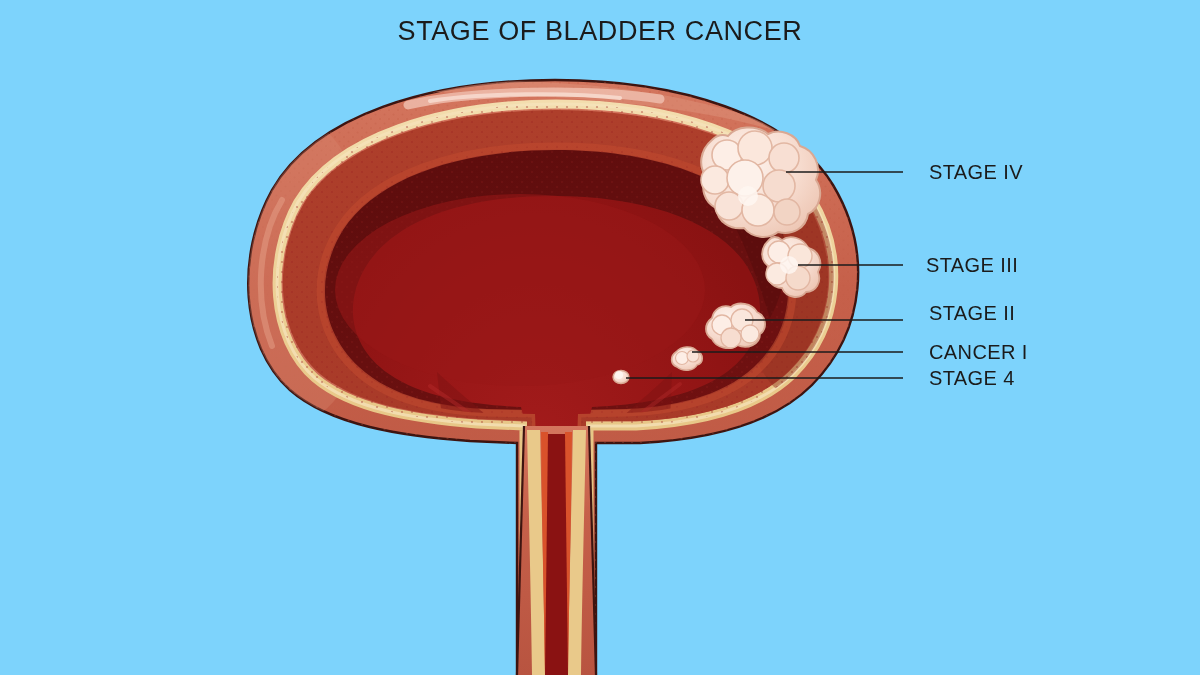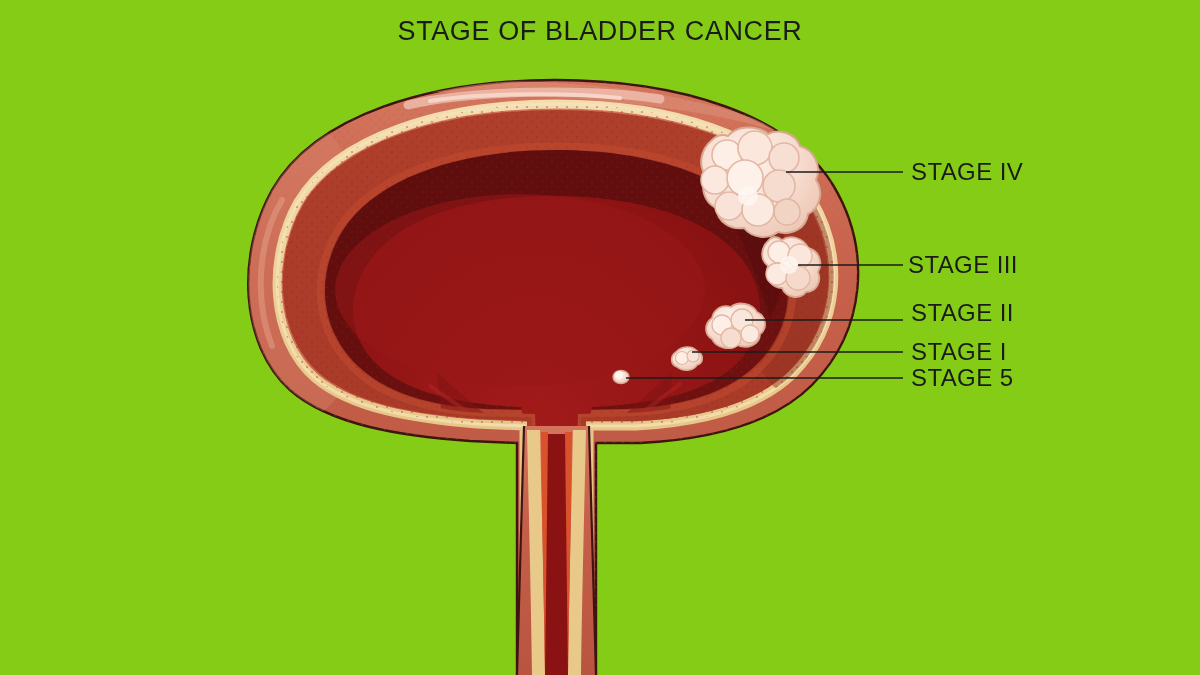--- a/index.html
+++ b/index.html
@@ -8,21 +8,21 @@
     padding: 0;
     background: #ffffff;
   }
   body {
     font-family: "Liberation Sans", sans-serif;
   }
   #canvas {
     position: relative;
     width: 1200px;
     height: 675px;
-    background: #84cc16;
+    background: #7dd3fc;
     overflow: hidden;
   }
   #diagram-svg {
     position: absolute;
     left: 0;
     top: 0;
     width: 1200px;
     height: 675px;
     display: block;
   }
@@ -35,26 +35,27 @@
     font-family: "Liberation Sans", sans-serif;
     font-size: 27px;
     font-weight: 400;
     letter-spacing: 0.6px;
     color: #1b1b1b;
     white-space: nowrap;
   }
   .stage-label {
     position: absolute;
     font-family: "Liberation Sans", sans-serif;
-    font-size: 24px;
+    font-size: 20px;
     font-weight: 400;
     letter-spacing: 0.4px;
     color: #1b1b1b;
     white-space: nowrap;
     transform: translateY(-50%);
+    margin-left: 18px;
   }
 </style>
 </head>
 <body>
 
 <div id="canvas">
 
   <svg id="diagram-svg" viewBox="0 0 1200 675" xmlns="http://www.w3.org/2000/svg">
     <defs>
       <linearGradient id="gradOuter" x1="0" y1="0" x2="0" y2="1">
@@ -343,17 +344,17 @@
         <line x1="626" y1="378" x2="903" y2="378" stroke="#1b1b1b" stroke-width="1.6"></line>
       </g>
   </svg>
 
   <div class="diagram-title">STAGE OF BLADDER CANCER</div>
 
   <div id="labels-layer">
       <div class="stage-label" style="left: 911px; top: 172px;">STAGE IV</div>
       <div class="stage-label" style="left: 908px; top: 265px;">STAGE III</div>
       <div class="stage-label" style="left: 911px; top: 313px;">STAGE II</div>
-      <div class="stage-label" style="left: 911px; top: 352px;">STAGE I</div>
-      <div class="stage-label" style="left: 911px; top: 378px;">STAGE 5</div>
+      <div class="stage-label" style="left: 911px; top: 352px;">CANCER I</div>
+      <div class="stage-label" style="left: 911px; top: 378px;">STAGE 4</div>
     </div>
 
 </div>
 
 </body></html>

